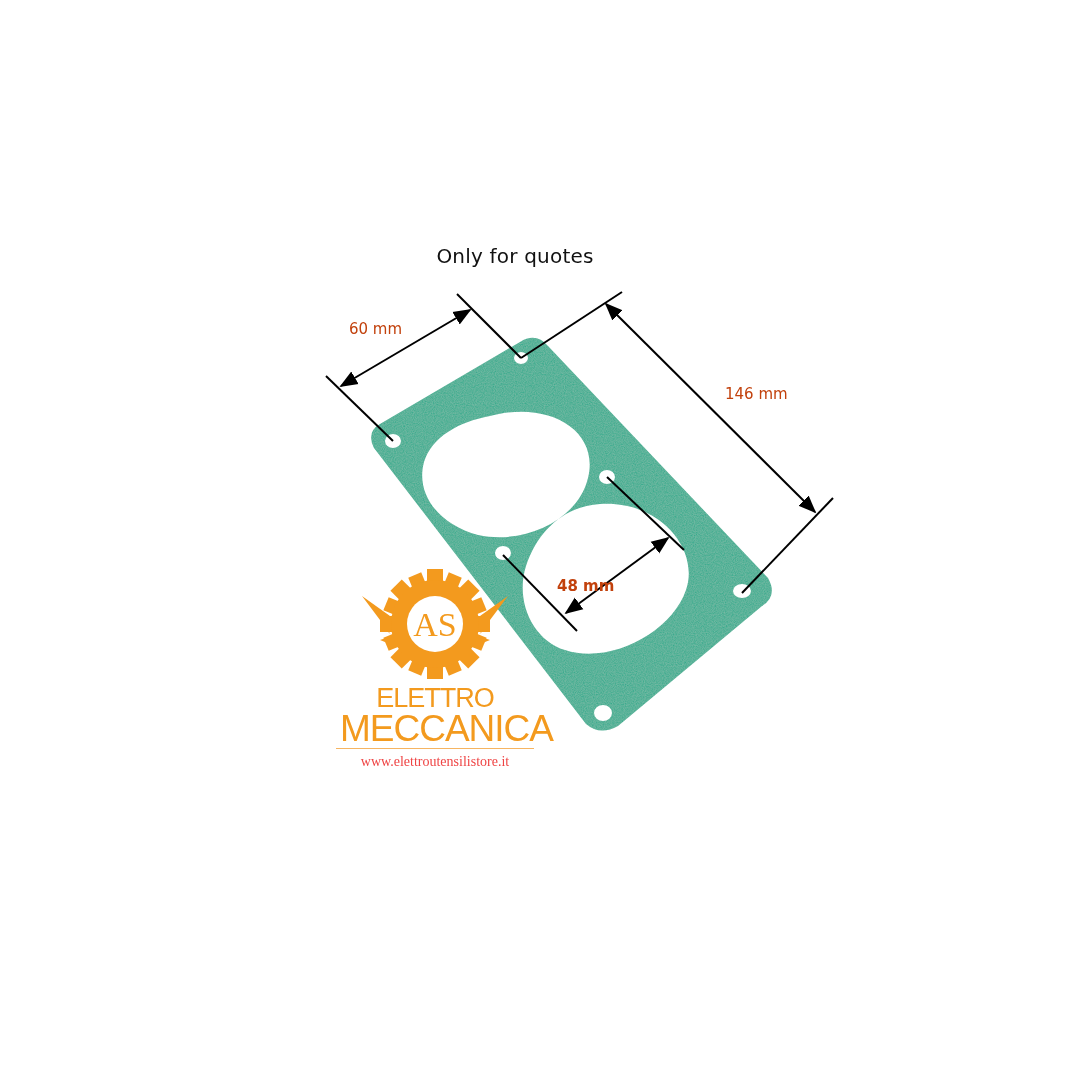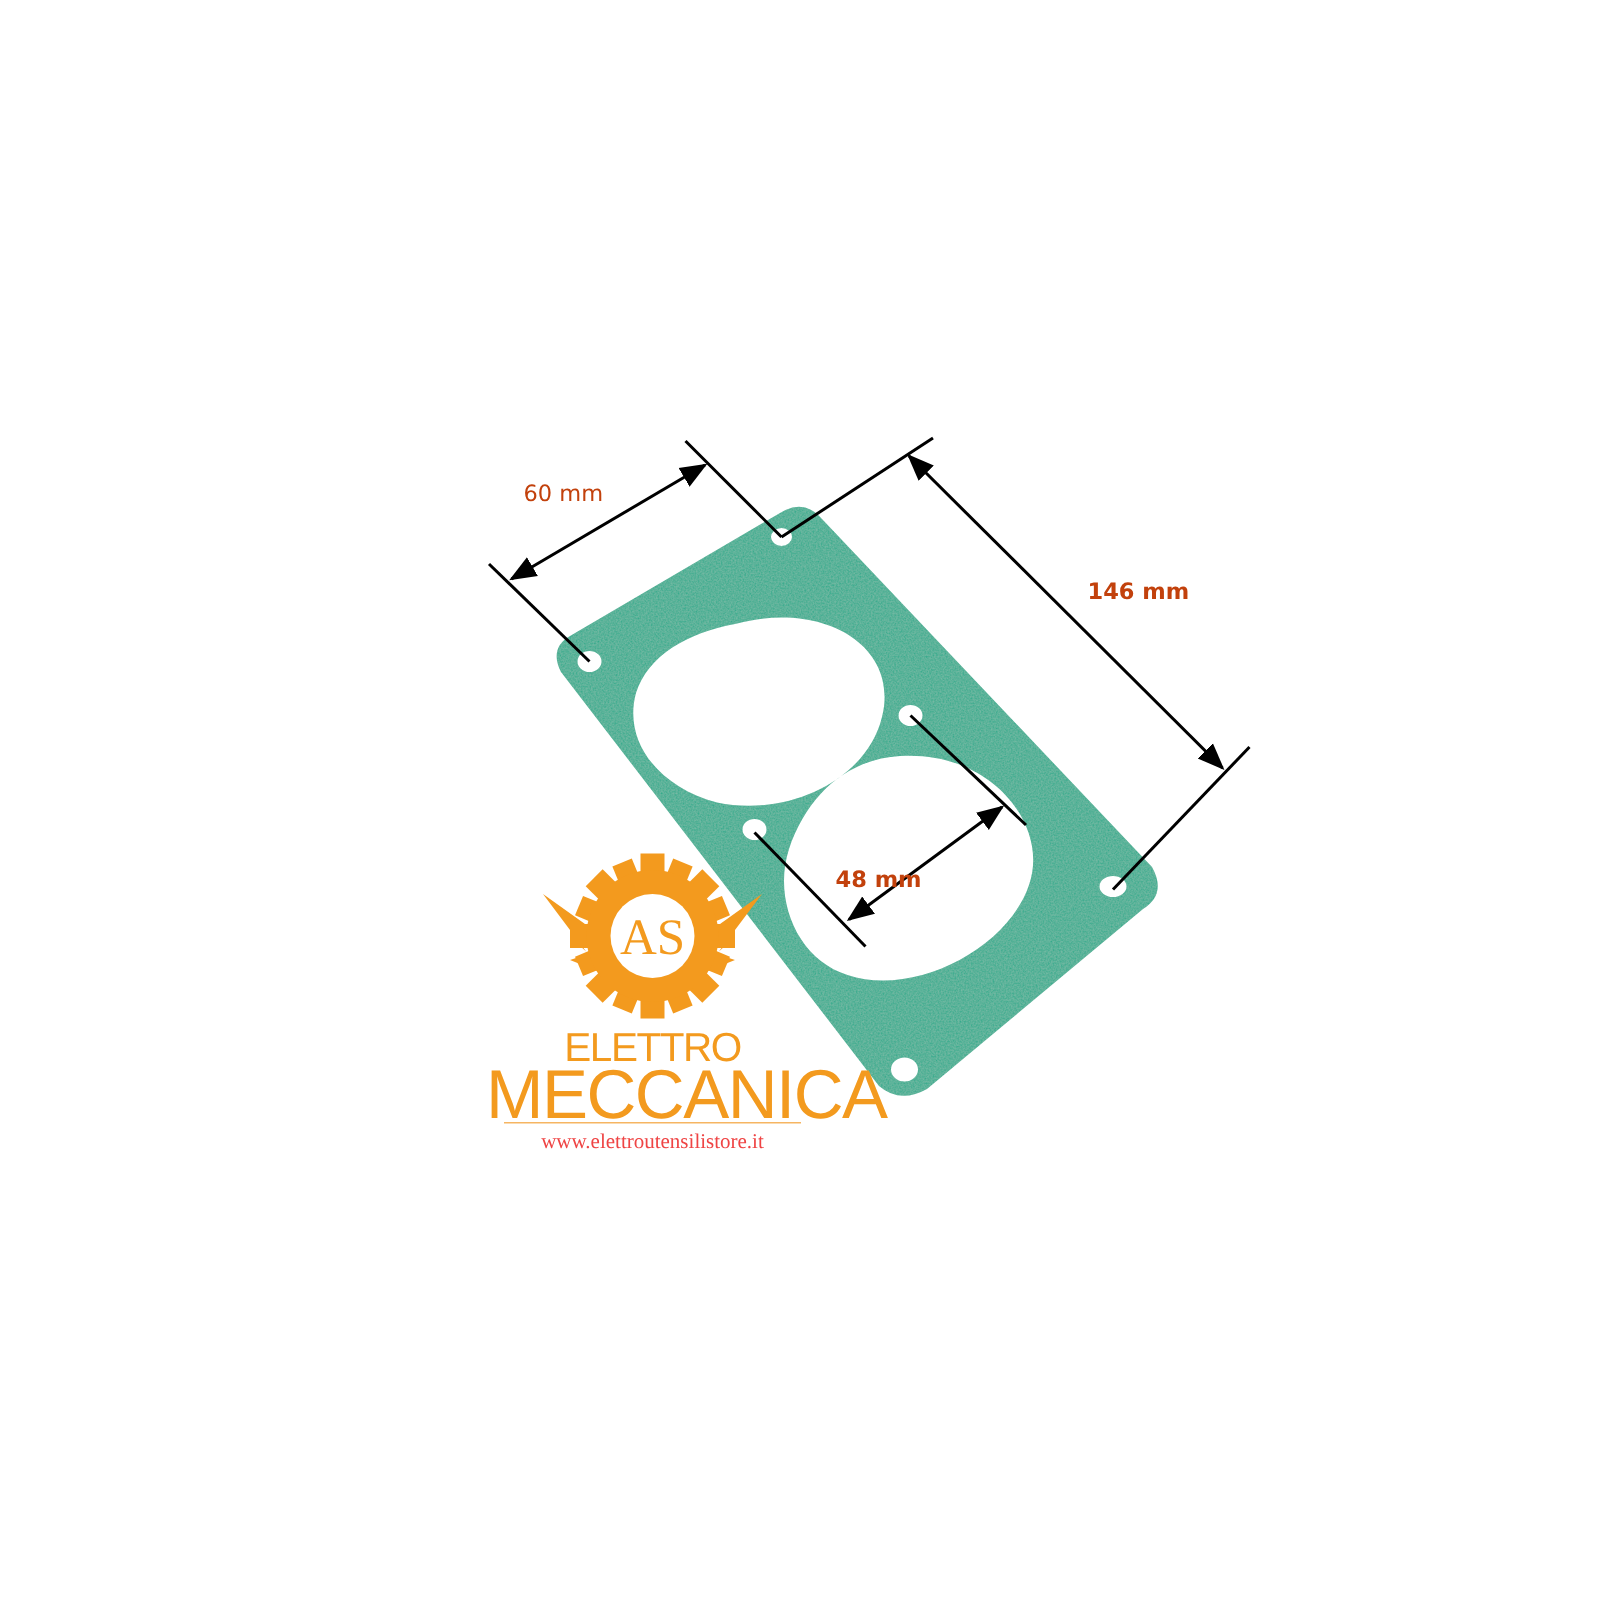--- a/index.html
+++ b/index.html
@@ -2,21 +2,21 @@
 <html><head>
   <meta charset="utf-8">
   <style>
     html, body { margin: 0; padding: 0; background: #ffffff; }
     body { width: 1080px; height: 1080px; position: relative; overflow: hidden; font-family: "DejaVu Sans", sans-serif; }
     .stage { position: absolute; left: 0; top: 0; width: 1080px; height: 1080px; }
     .title { position: absolute; left: 0; width: 1030px; top: 244px; text-align: center; font-size: 20px; color: #111; letter-spacing: 0.2px; }
     .dim-label { position: absolute; font-size: 15px; color: #c2410c; white-space: nowrap; }
     .logo-text { position: absolute; font-family: "Liberation Sans", sans-serif; color: #f39a1e; text-align: center; }
     .logo-elettro { left: 332px; top: 682px; width: 206px; font-size: 27px; line-height: 32px; letter-spacing: -1px; }
-    .logo-meccanica { left: 324px; top: 712px; width: 206px; font-size: 46px; line-height: 34px; letter-spacing: -1px; }
+    .logo-meccanica { left: 340px; top: 712px; width: 206px; font-size: 37px; line-height: 34px; letter-spacing: -1px; }
     .logo-rule { position: absolute; left: 336px; top: 748px; width: 198px; height: 1px; background: #f6b562; }
     .logo-url { position: absolute; left: 332px; top: 754px; width: 206px; text-align: center; font-family: "Liberation Serif", serif; font-size: 14px; color: #ef4444; }
   </style>
 </head>
 <body>
 
 <div class="stage">
 
   <svg width="1080" height="1080" viewBox="0 0 1080 1080" style="position:absolute;left:0;top:0">
     <defs>
@@ -113,23 +113,24 @@
             <rect x="-53" y="-7" width="12" height="14"></rect>
             <rect x="41" y="-7" width="12" height="14"></rect>
           </g>
         <circle r="44"></circle>
         <circle r="28" fill="#ffffff"></circle>
       </g>
     </g>
     <text x="435" y="636" text-anchor="middle" font-family="Liberation Serif, serif" font-size="34" fill="#f39a1e">AS</text>
   </svg>
 
+  <div class="title">Only for quotes</div>
 
   <div class="dim-label" style="left:349px;top:320px;">60 mm</div>
-  <div class="dim-label" style="left:725px;top:385px;font-weight:bold;">146 mm</div>
+  <div class="dim-label" style="left:725px;top:385px;">146 mm</div>
   <div class="dim-label" style="left:557px;top:577px;font-weight:bold;">48 mm</div>
 
   <div>
     <div class="logo-text logo-elettro">ELETTRO</div>
     <div class="logo-text logo-meccanica">MECCANICA</div>
     <div class="logo-rule"></div>
     <div class="logo-url">www.elettroutensilistore.it</div>
   </div>
 
 </div>

